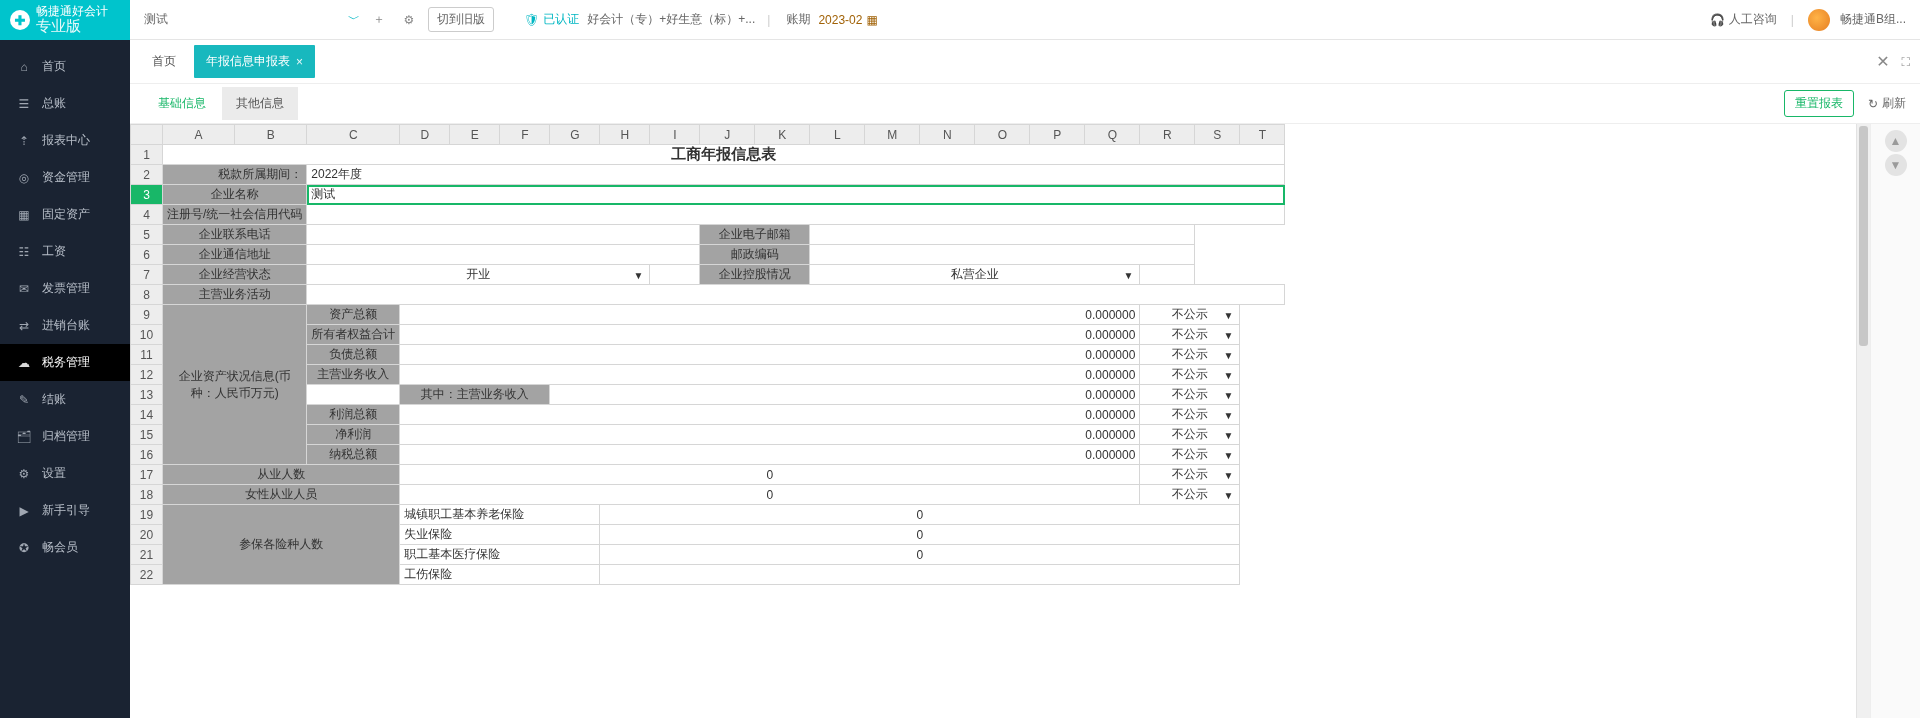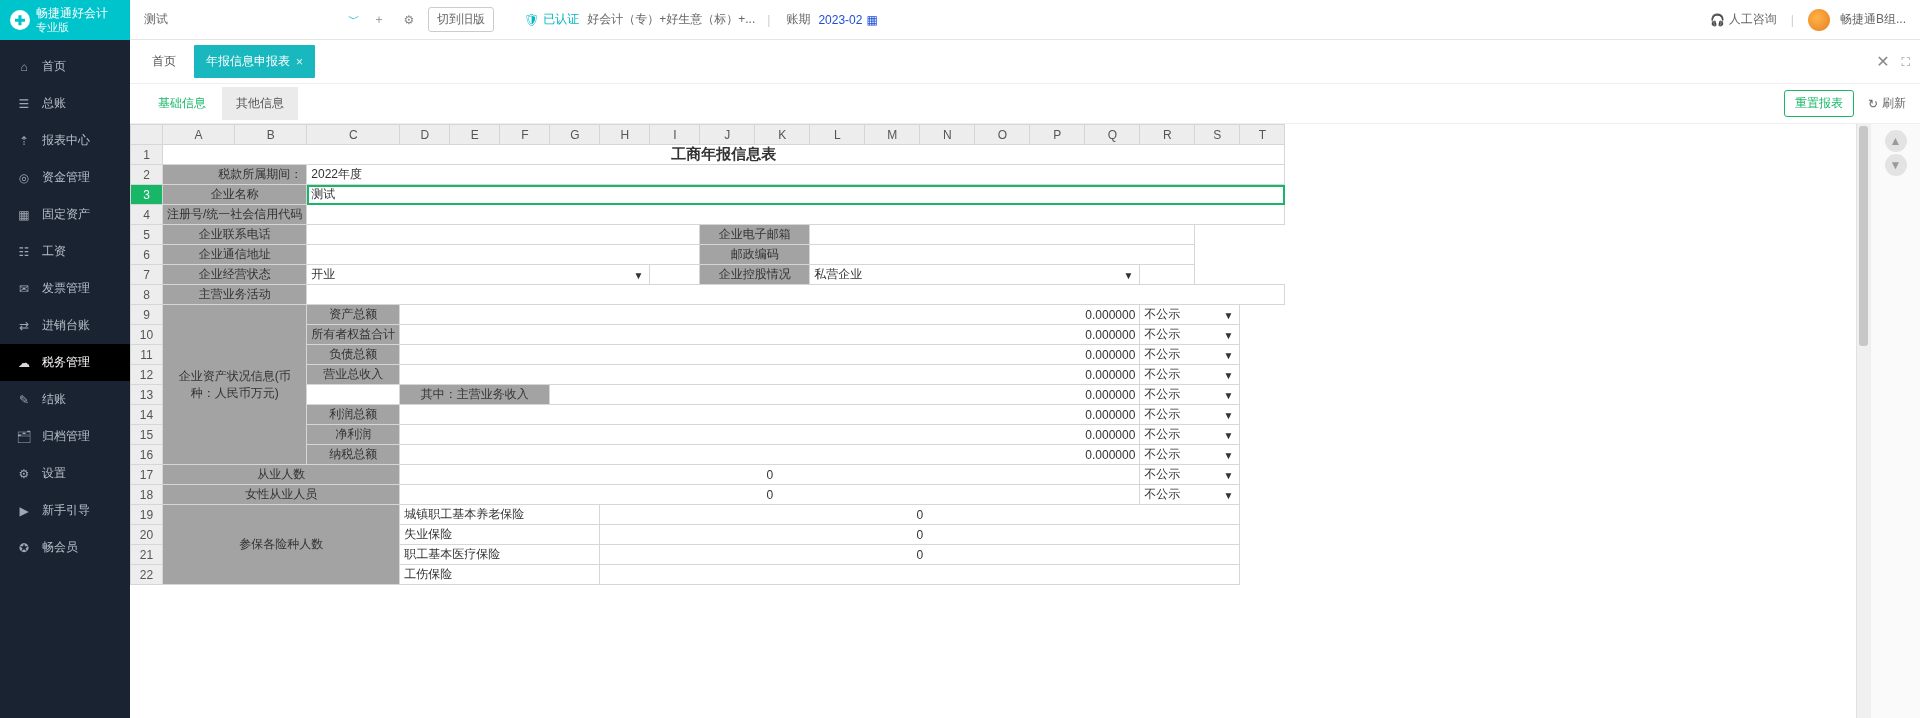--- a/index.html
+++ b/index.html
@@ -7,38 +7,38 @@
 
 
 .app { display: flex; height: 718px; }
 .sidebar { width: 130px; background: #1a2332; color: #b8bfc9; display: flex; flex-direction: column; flex-shrink: 0; }
 .main { flex: 1; display: flex; flex-direction: column; overflow: hidden; }
 
 
 .brand { height: 40px; background: #00c4cc; color: #fff; display: flex; align-items: center; padding: 0 10px; gap: 6px; }
 .brand-logo { width: 20px; height: 20px; border-radius: 50%; background: #fff; display: flex; align-items: center; justify-content: center; color: #00c4cc; font-weight: bold; font-size: 13px; }
 .brand-text { display: flex; flex-direction: column; line-height: 1.1; font-size: 12px; }
-.brand-sub { font-size: 11px; opacity: .9; }
+.brand-sub { font-size: 15px; opacity: .9; }
 
 
 .nav { flex: 1; padding-top: 8px; }
 .nav-item { display: flex; align-items: center; gap: 10px; padding: 10px 16px; cursor: pointer; color: #b8bfc9; }
 .nav-item.active { background: #000; color: #fff; }
 .nav-icon { width: 16px; height: 16px; display: inline-flex; align-items: center; justify-content: center; opacity: .85; }
 
 
 .topbar { height: 40px; display: flex; align-items: center; padding: 0 14px; border-bottom: 1px solid #e5e5e5; gap: 8px; }
 .company-select { display: flex; align-items: center; gap: 180px; color: #666; }
 .chev-down { color: #00b7c3; }
 .icon-btn { width: 22px; height: 22px; display: inline-flex; align-items: center; justify-content: center; color: #888; cursor: pointer; }
 .old-version { border: 1px solid #ccc; border-radius: 3px; padding: 3px 8px; color: #666; cursor: pointer; }
 .verified { display: inline-flex; align-items: center; gap: 4px; color: #00b7c3; }
 .topbar-sep { color: #ccc; margin: 0 4px; }
 .period-label { color: #666; margin-left: 4px; }
-.period-val { color: #1d4ed8; display:inline-flex; align-items:center; gap:4px;}
+.period-val { color: #a16207; display:inline-flex; align-items:center; gap:4px;}
 .spacer { flex: 1; }
 .topbar-right { display: flex; align-items: center; gap: 10px; color: #666; }
 .avatar { width: 22px; height: 22px; border-radius: 50%; background: radial-gradient(circle at 40% 40%, #ffb347, #e67e22); }
 
 
 .tabs-row { height: 44px; display: flex; align-items: center; padding: 0 10px; gap: 6px; border-bottom: 1px solid #eee; }
 .page-tab { padding: 8px 12px; color: #555; cursor: pointer; }
 .page-tab.active { background: #18b8be; color: #fff; display: flex; align-items: center; gap: 6px; border-radius: 1px; }
 .tab-close { font-size: 12px; opacity: .9; }
 .tabs-right { margin-left: auto; display: flex; align-items: center; gap: 12px; color: #888; }
@@ -55,21 +55,21 @@
 .sheet-wrap { flex: 1; display: flex; overflow: hidden; }
 .sheet-scroll { flex: 1; overflow: auto; position: relative; }
 .sheet { border-collapse: collapse; table-layout: fixed; }
 .sheet td, .sheet th { border: 1px solid #d6d6d6; height: 20px; padding: 0 4px; vertical-align: middle; overflow: hidden; white-space: nowrap; }
 .col-head { background: #ededed; text-align: center; color: #555; font-weight: normal; }
 .row-head { background: #ededed; text-align: center; width: 32px; color: #555; }
 .title-cell { text-align: center; font-size: 15px; font-weight: bold; background: #fff; margin-left: 44px; }
 .label-cell { text-align: center; background: #a3a3a3; }
 .val-right { text-align: right; padding-right: 8px; }
 .val-center { text-align: center; }
-.sel-cell { text-align: left; position: relative; }
+.sel-cell { text-align: center; position: relative; }
 .sel-cell .tri { position: absolute; right: 6px; top: 50%; transform: translateY(-50%); font-size: 10px; color: #333; }
 .input-cell.selected { outline: 2px solid #18b768; outline-offset: -2px; }
 
 
 .year-rail { width: 50px; border-left: 1px solid #eee; display: flex; flex-direction: column; align-items: center; padding-top: 6px; gap: 2px; background: #fafafa; }
 .year-arrow { width: 22px; height: 22px; border-radius: 50%; background: #e3e3e3; color: #9a9a9a; display: flex; align-items: center; justify-content: center; cursor: pointer; font-size:12px;}
 .year-item { width: 44px; text-align: center; padding: 5px 0; color: #bbb; cursor: pointer; font-size: 11px; border-radius: 10px; }
 .year-item.enabled { color: #333; }
 .year-item.active { background: #18b8be; color: #fff; }
 
@@ -320,21 +320,21 @@
             <td colspan="2" class="sel-cell"><span>不公示</span><span class="tri">▼</span></td>
           </tr>
           <tr>
                 <td class="row-head">11</td>
             <td class="label-cell">负债总额</td>
             <td colspan="14" class="val-right">0.000000</td>
             <td colspan="2" class="sel-cell"><span>不公示</span><span class="tri">▼</span></td>
           </tr>
           <tr>
                 <td class="row-head">12</td>
-            <td class="label-cell">营业总收入</td>
+            <td class="label-cell">主营业务收入</td>
             <td colspan="14" class="val-right">0.000000</td>
             <td colspan="2" class="sel-cell"><span>不公示</span><span class="tri">▼</span></td>
           </tr>
           <tr>
                 <td class="row-head">13</td>
             <td></td>
             <td colspan="3" class="label-cell">其中：主营业务收入</td>
             <td colspan="11" class="val-right">0.000000</td>
             <td colspan="2" class="sel-cell"><span>不公示</span><span class="tri">▼</span></td>
           </tr>

